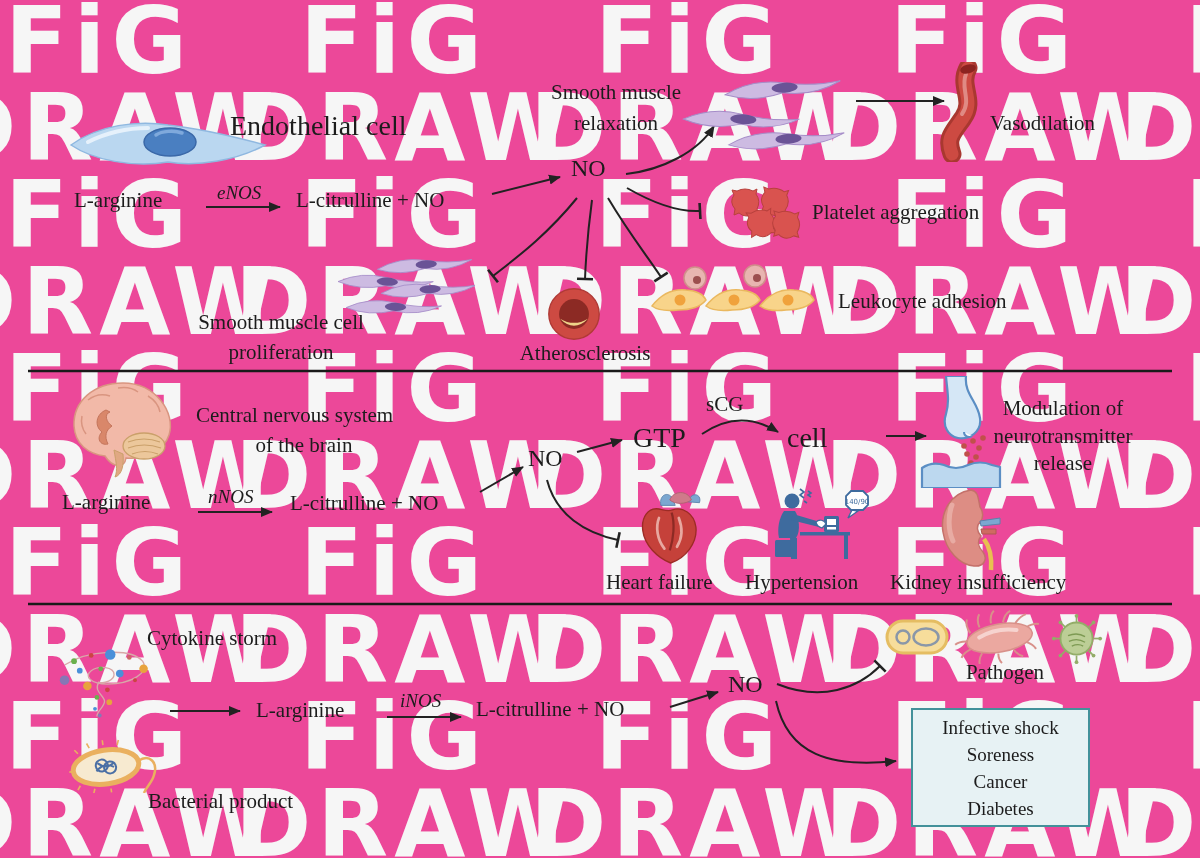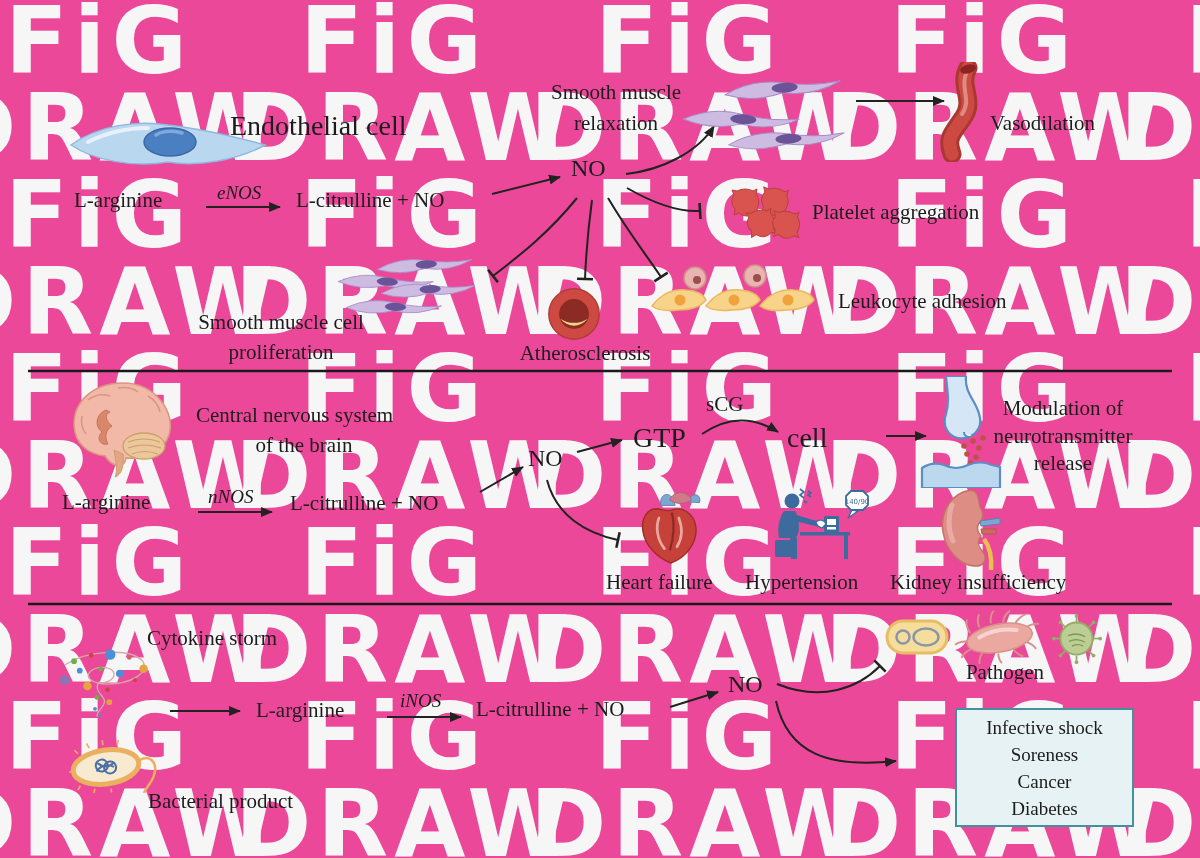--- a/index.html
+++ b/index.html
@@ -16,21 +16,21 @@
   .layer{position:absolute;left:0;top:0;z-index:1;}
   .lbl{position:absolute;font-size:21px;white-space:nowrap;line-height:1.15;z-index:3;}
   .ctr{text-align:center;}
   .big{font-size:24px;}
   .chem{font-size:28px;}
   .enz{font-size:19px;font-style:italic;}
   .icon{position:absolute;z-index:2;}
   #effects-box{
     position:absolute;left:911px;top:708px;width:179px;height:119px;z-index:3;
     background:#e7f2f4;border:2px solid #43919a;box-sizing:border-box;
-    display:flex;flex-direction:column;justify-content:center;text-align:center;margin-left:44px;
+    display:flex;flex-direction:column;justify-content:center;text-align:center;
   }
   #effects-box .fx{font-size:19px;line-height:27px;}
 </style>
 </head>
 <body>
 
 <div id="canvas">
 
   <div id="wm-layer">
       <div class="wm" style="left: 5px; top: -12px;">FiG</div>

